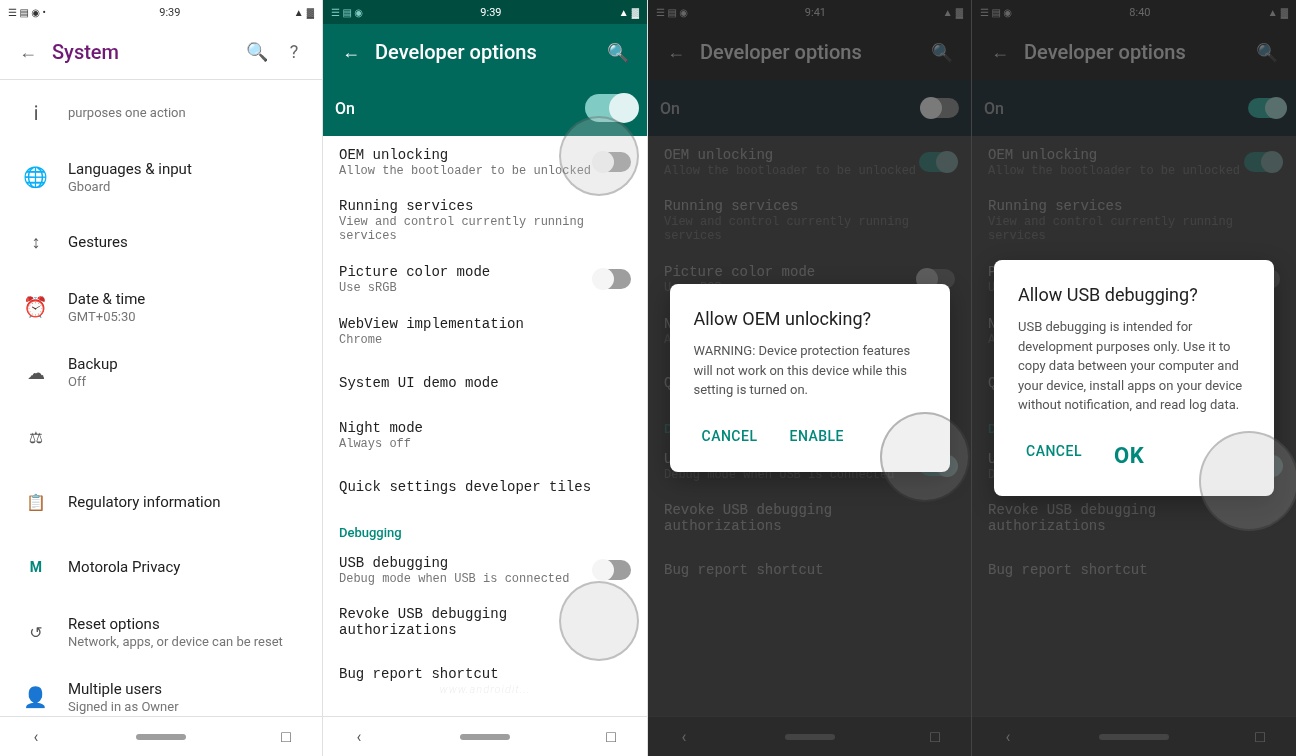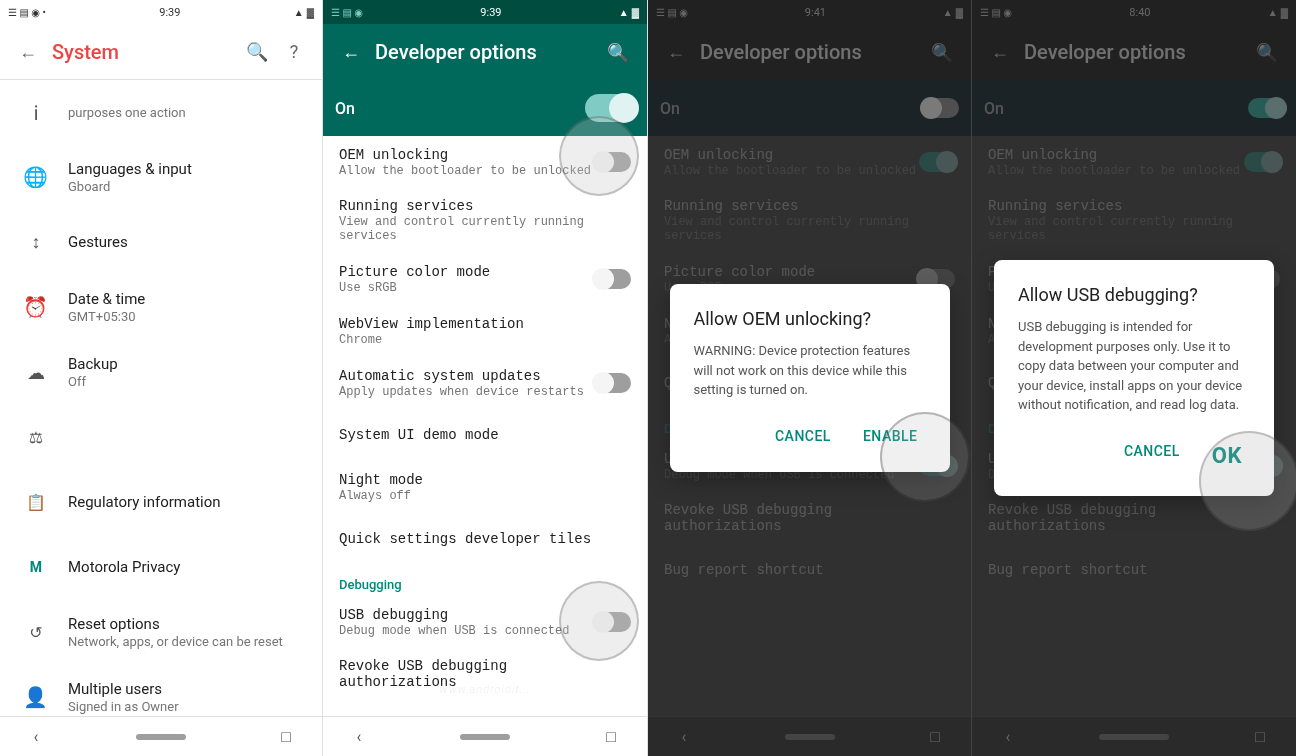--- a/index.html
+++ b/index.html
@@ -87,21 +87,21 @@
     }
 
     .app-bar-dark {
       background: #424242;
       border-bottom: none;
     }
 
     .app-bar-title {
       font-size: 20px;
       font-weight: 500;
-      color: #ef4444;
+      color: #701a75;
       flex: 1;
     }
 
     .app-bar-title-teal {
       color: #fff;
     }
 
     .back-icon, .search-icon, .help-icon {
       width: 24px;
       height: 24px;
@@ -348,21 +348,20 @@
 
     .dialog-message {
       font-size: 13px;
       color: #555;
       line-height: 1.5;
       margin-bottom: 24px;
     }
 
     .dialog-actions {
       display: flex;
-      justify-content: flex-end;
       gap: 16px;
     }
 
     .dialog-btn {
       font-size: 14px;
       font-weight: 500;
       color: #00897B;
       cursor: pointer;
       padding: 4px 8px;
       text-transform: uppercase;
@@ -554,29 +553,20 @@
       </div>
     </div>
 
     <div class="dev-item">
       <div class="dev-item-text">
         <div class="dev-item-title">WebView implementation</div>
         <div class="dev-item-subtitle">Chrome</div>
       </div>
     </div>
 
-    <div class="dev-item">
-      <div class="dev-item-text">
-        <div class="dev-item-title">Automatic system updates</div>
-        <div class="dev-item-subtitle">Apply updates when device restarts</div>
-      </div>
-      <div class="toggle toggle-off" style="width:36px;height:20px;">
-        <div class="toggle-thumb toggle-thumb-off"></div>
-      </div>
-    </div>
 
     <div class="dev-item">
       <div class="dev-item-text">
         <div class="dev-item-title">System UI demo mode</div>
       </div>
     </div>
 
     <div class="dev-item">
       <div class="dev-item-text">
         <div class="dev-item-title">Night mode</div>

